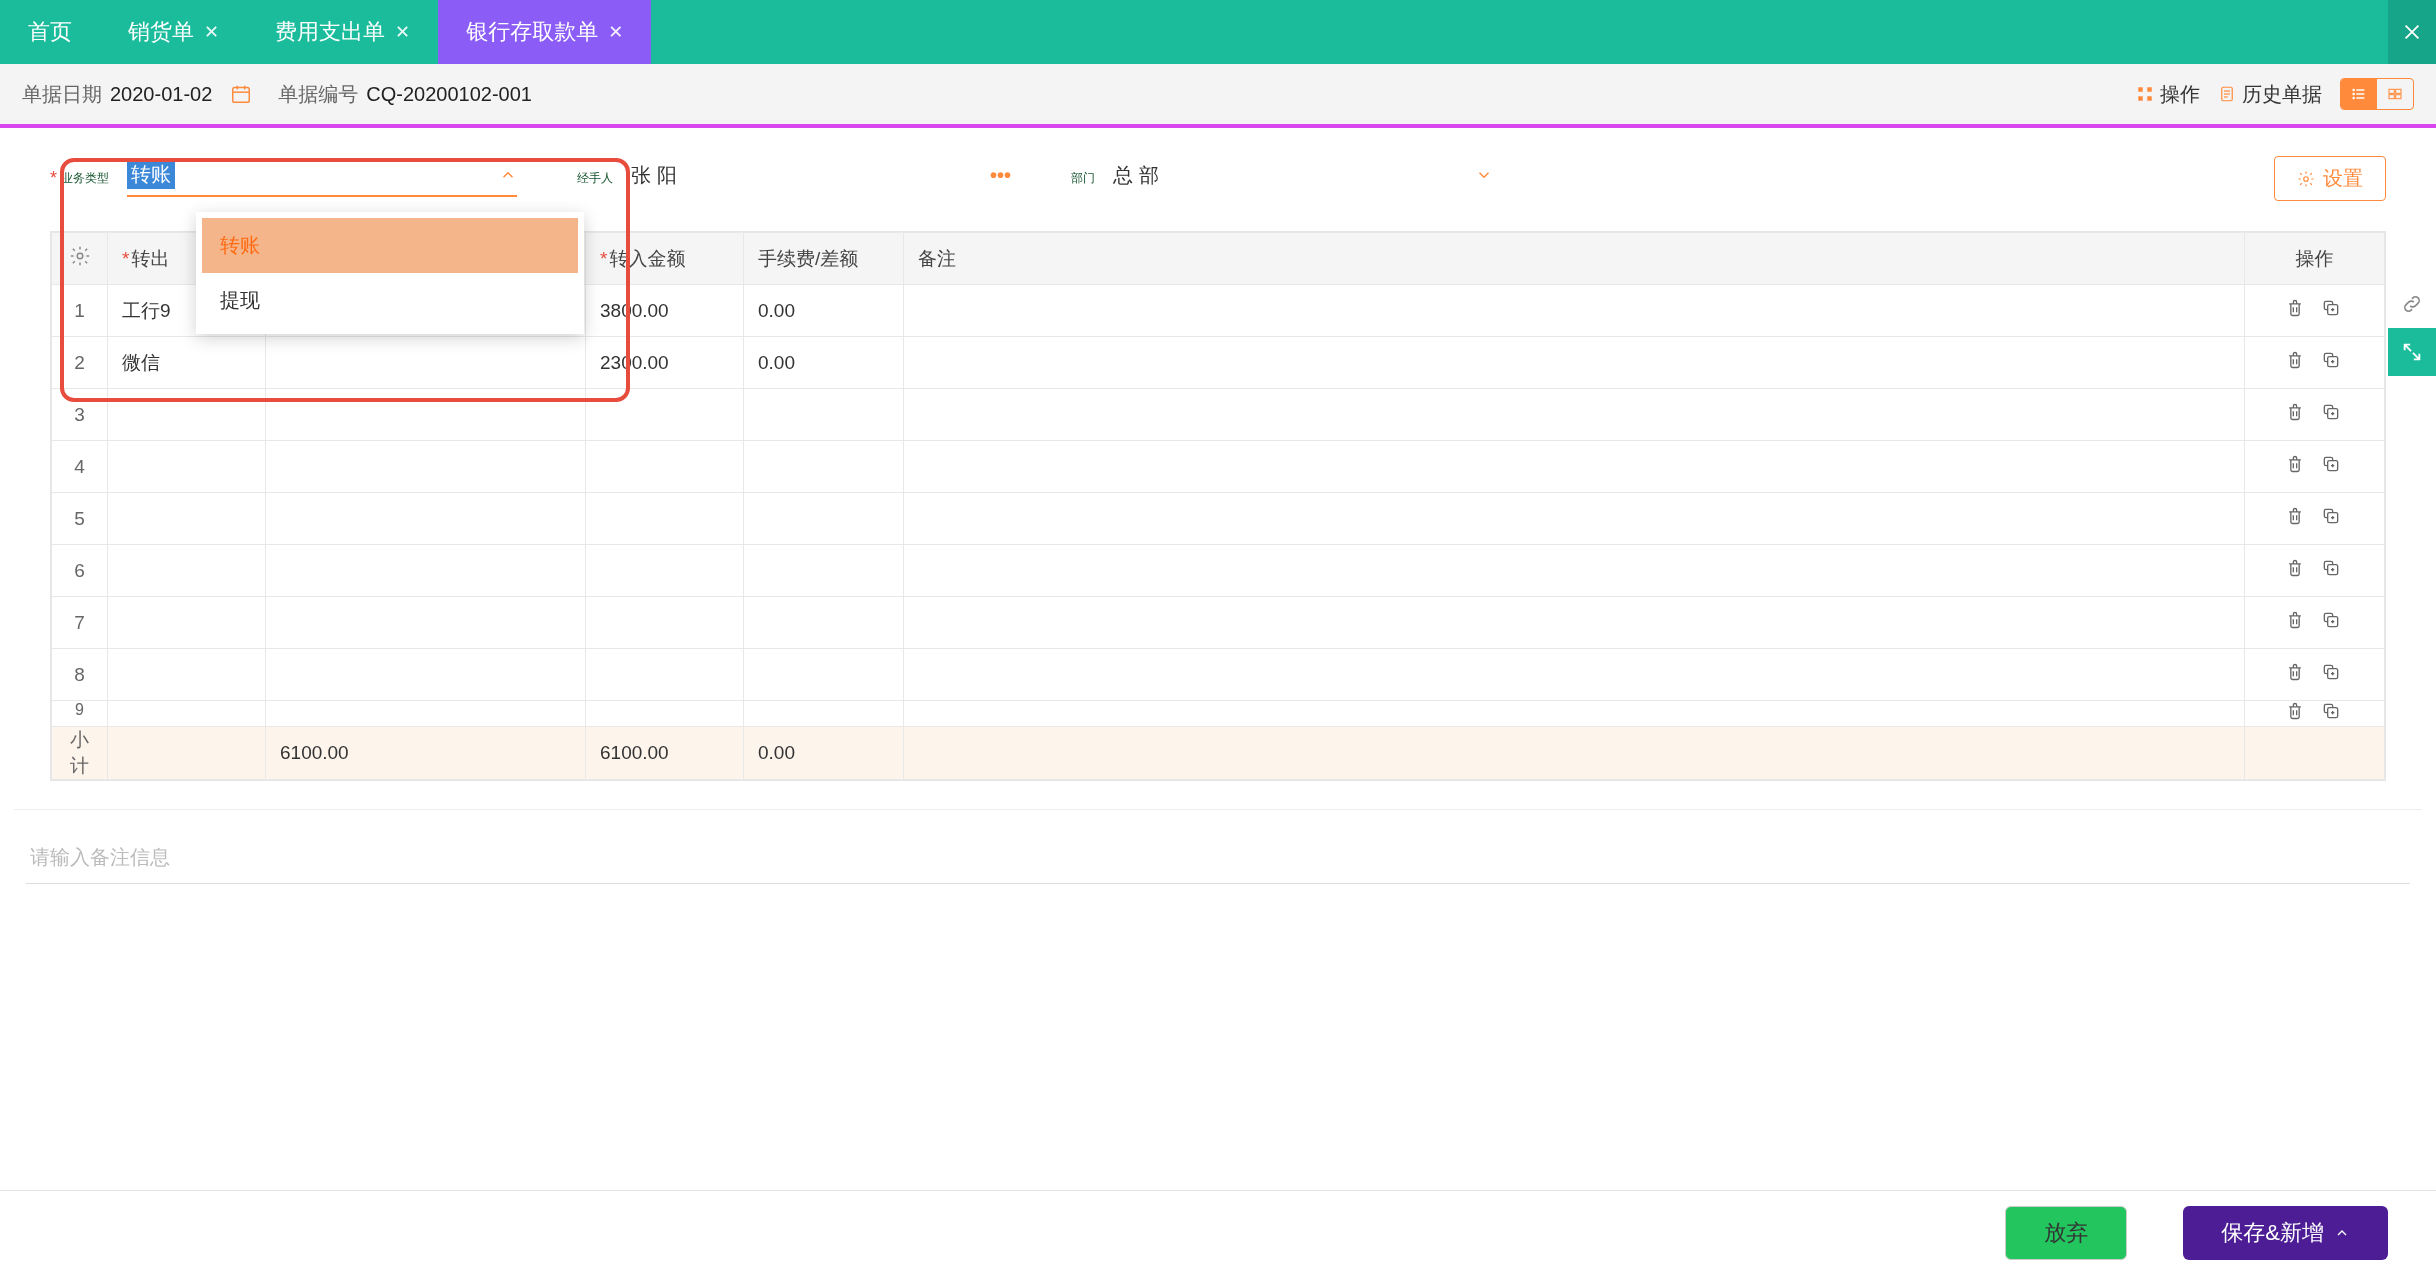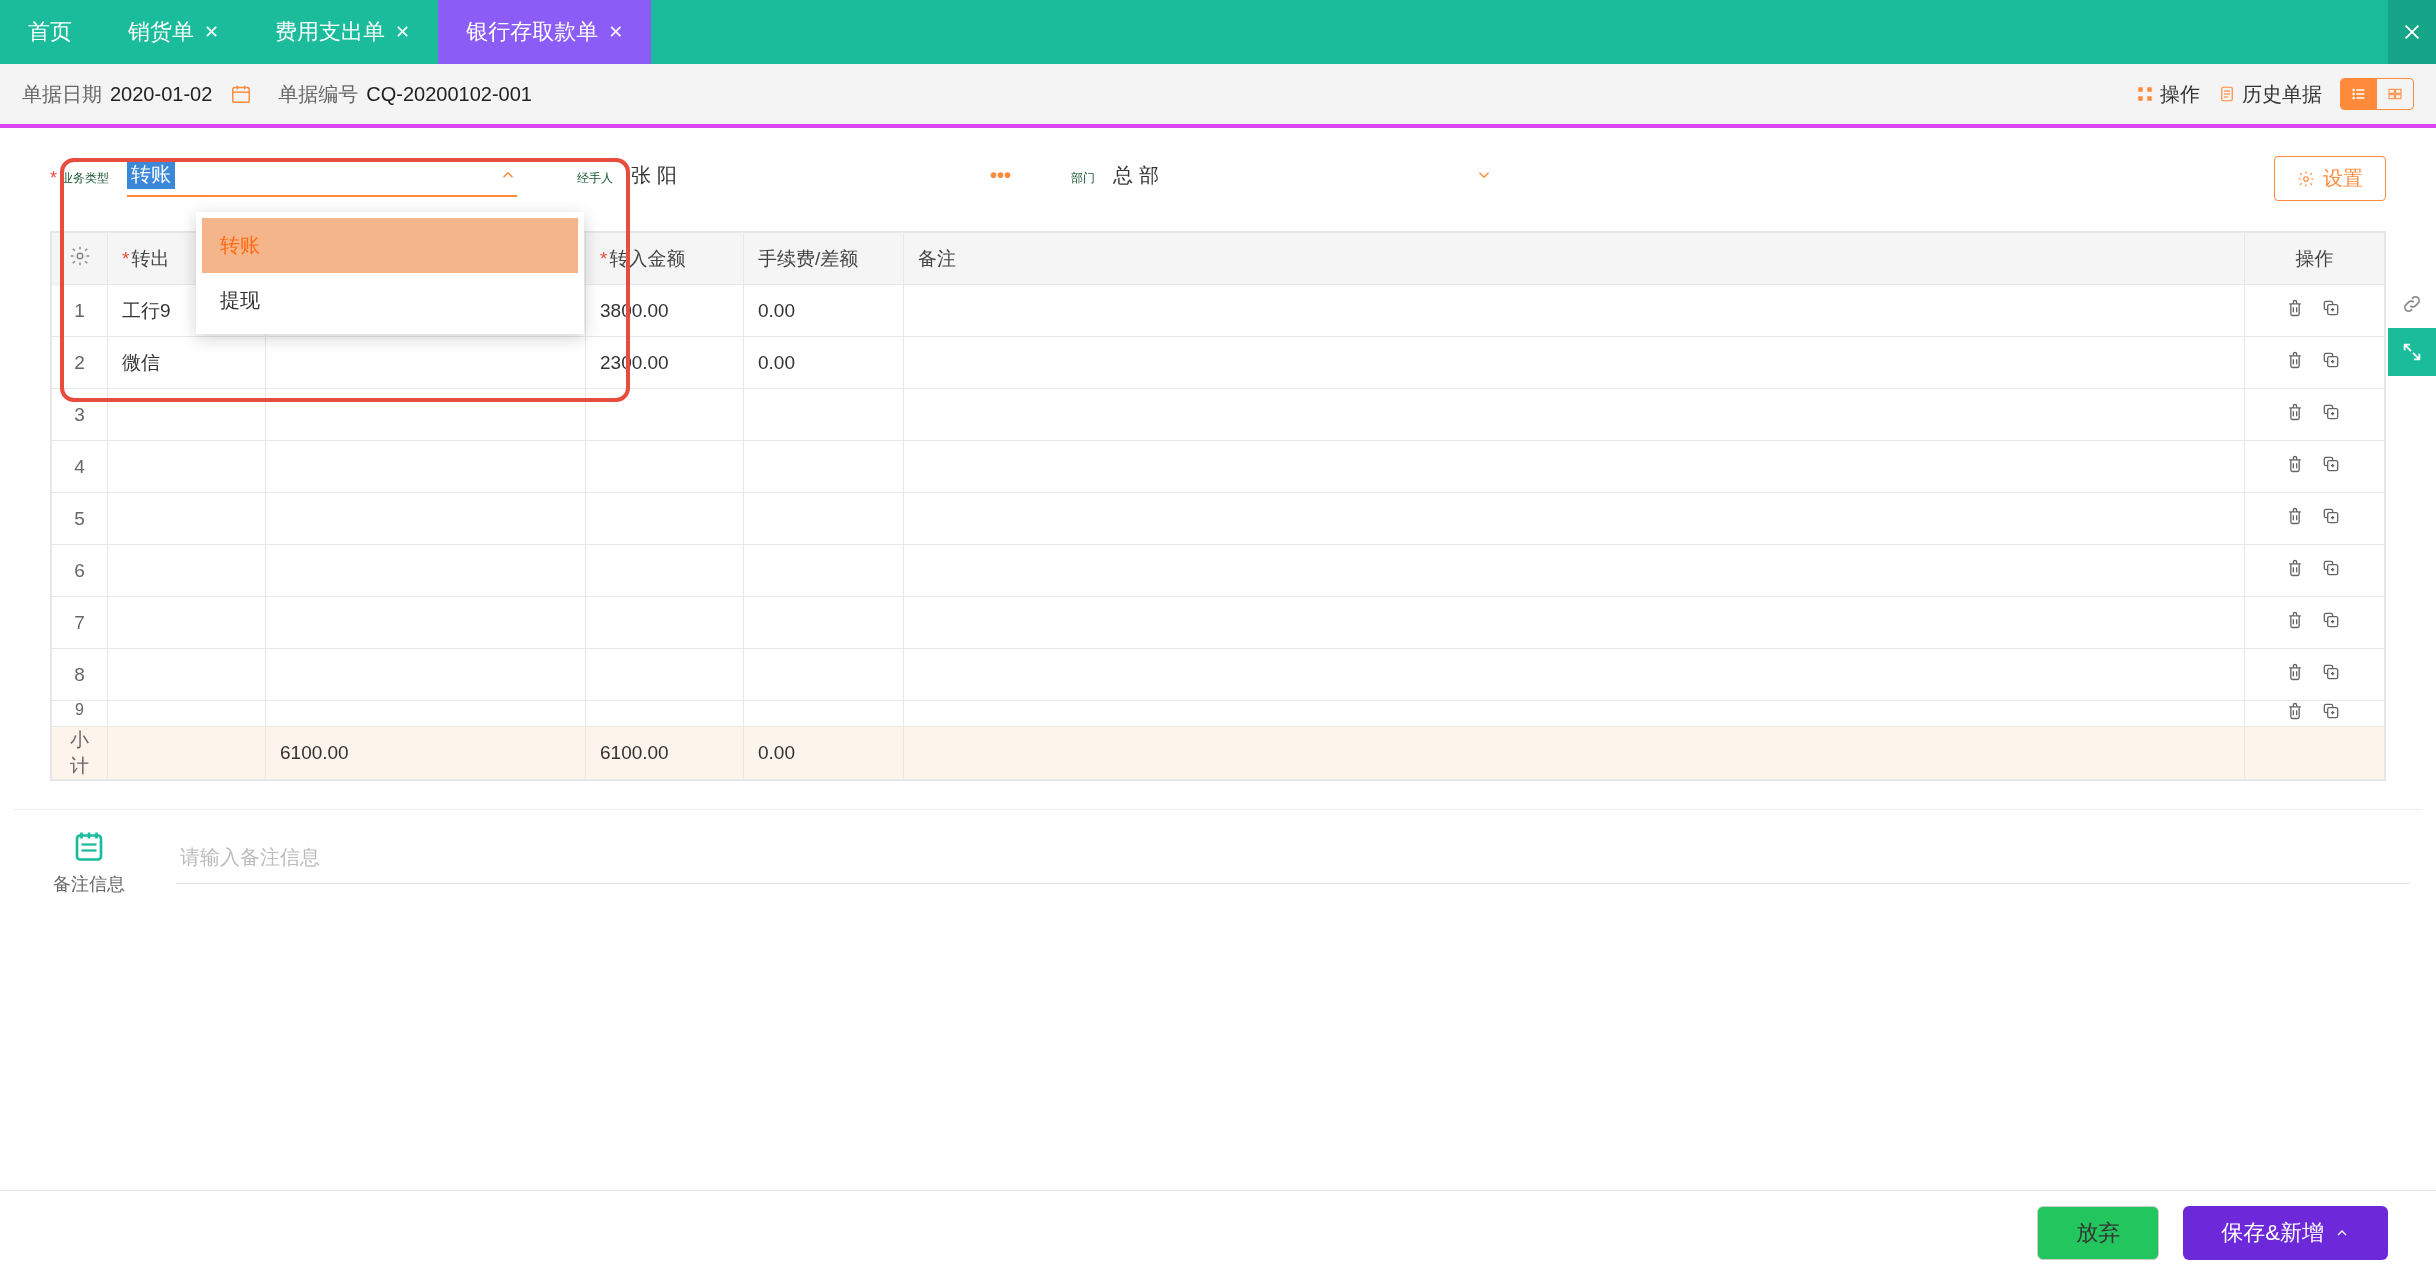--- a/index.html
+++ b/index.html
@@ -68,21 +68,21 @@
 .remark-side { width: 150px; display: flex; flex-direction: column; align-items: center; justify-content: center; gap: 8px; padding: 18px 0; }
 .remark-side svg { width: 36px; height: 36px; }
 .remark-side .t { color: #666; font-size: 18px; }
 .remark-input { flex: 1; padding: 22px 12px; }
 .remark-input input { width: 100%; border: none; border-bottom: 1px solid #ddd; padding: 14px 4px; font-size: 20px; outline: none; color: #333; }
 .remark-input input::placeholder { color: #bbb; }
 
 .footer { position: absolute; bottom: 0; left: 0; right: 0; height: 84px; border-top: 1px solid #e5e5e5; display: flex; align-items: center; justify-content: flex-end; padding: 0 48px; gap: 24px; background: #fff; }
 .btn { height: 54px; padding: 0 38px; border-radius: 6px; font-size: 22px; cursor: pointer; display: flex; align-items: center; gap: 10px; }
 .btn.secondary { background: #22c55e; border: 1px solid #ccc; color: #333; }
-.btn.primary { background: #6d28d9; border: none; color: #fff; }
+.btn.primary { background: #4c1d95; border: none; color: #fff; margin-left: 32px; }
 
 .side-rail { position: absolute; right: 0; top: 280px; width: 48px; display: flex; flex-direction: column; }
 .side-rail .rbtn { width: 48px; height: 48px; display: flex; align-items: center; justify-content: center; cursor: pointer; }
 .side-rail .rbtn.active { background: #1abc9c; }
 </style>
 </head>
 <body>
 
 <div class="titlebar">
   <div class="tab">
@@ -415,31 +415,20 @@
           <td class="col-in">6100.00</td>
           <td class="col-fee">0.00</td>
           <td class="col-remark"></td>
           <td class="col-ops"></td>
         </tr>
       </tbody>
   </table>
 </div>
 
 <div class="remark-area">
-  <div class="remark-side">
-    <svg viewBox="0 0 24 24">
-        <rect x="4" y="5" width="16" height="16" rx="2" fill="none" stroke="#1abc9c" stroke-width="1.8"></rect>
-        <line x1="7" y1="3" x2="7" y2="7" stroke="#1abc9c" stroke-width="1.8"></line>
-        <line x1="12" y1="3" x2="12" y2="7" stroke="#1abc9c" stroke-width="1.8"></line>
-        <line x1="17" y1="3" x2="17" y2="7" stroke="#1abc9c" stroke-width="1.8"></line>
-        <line x1="7" y1="11" x2="17" y2="11" stroke="#1abc9c" stroke-width="1.5"></line>
-        <line x1="7" y1="15" x2="17" y2="15" stroke="#1abc9c" stroke-width="1.5"></line>
-      </svg>
-    <span class="t">备注信息</span>
-  </div>
   <div class="remark-input">
     <input type="text" placeholder="请输入备注信息" style="">
   </div>
 </div>
 
 <div class="footer">
   <button class="btn secondary">
       <span>放弃</span>
     </button>
   <button class="btn primary">

